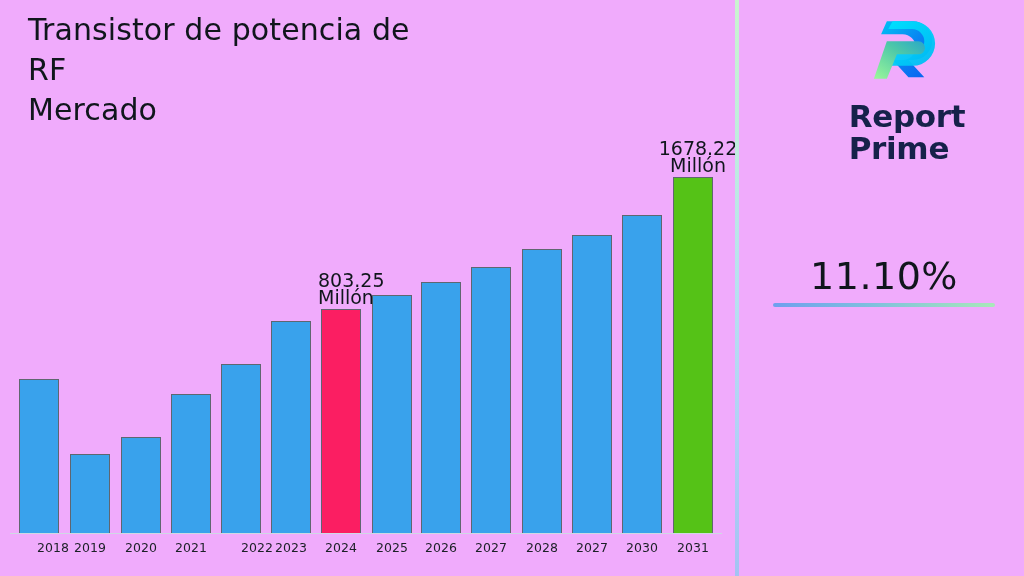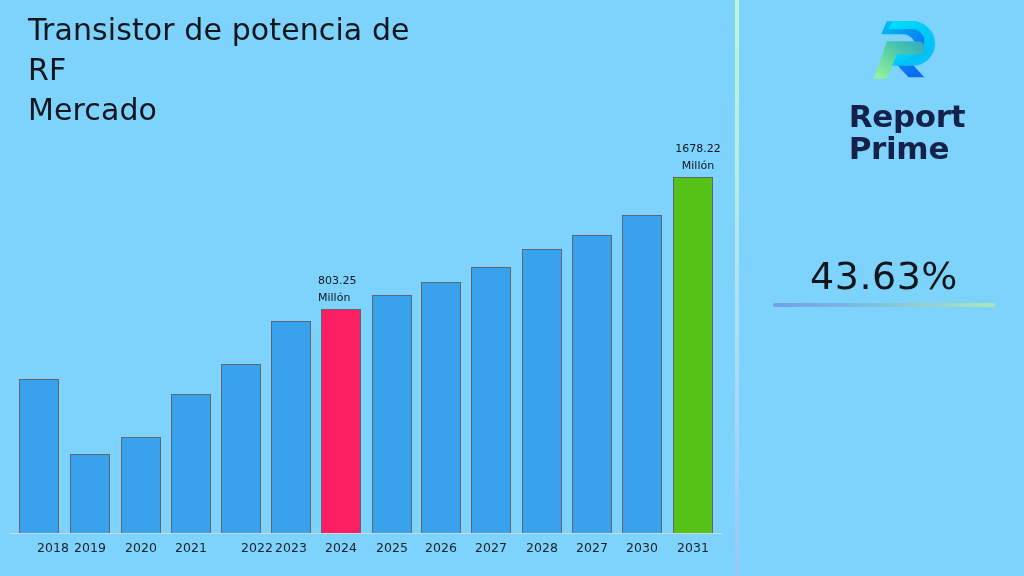--- a/index.html
+++ b/index.html
@@ -12,21 +12,21 @@
     height: 576px;
     background: #edf3fc;
     font-family: "DejaVu Sans", "Liberation Sans", sans-serif;
     overflow: hidden;
     position: relative;
   }
   #root {
     position: relative;
     width: 1024px;
     height: 576px;
-    background: #7dd3fc;
+    background: #f0abfc;
   }
 
   
   #chart-panel {
     position: absolute;
     left: 0;
     top: 0;
     width: 736px;
     height: 576px;
   }
@@ -72,21 +72,21 @@
     position: absolute;
     top: 540px;
     font-size: 12.5px;
     color: #1b2026;
     text-align: center;
     white-space: nowrap;
   }
 
   .bar-value-label {
     position: absolute;
-    font-size: 11px;
+    font-size: 19px;
     line-height: 17px;
     color: #10161c;
     white-space: pre-line;
   }
   #label-2024 { left: 318px; top: 272px; text-align: left; }
   #label-2031 { left: 648px; top: 140px; width: 100px; text-align: center; }
 
   
   #divider {
     position: absolute;
@@ -236,18 +236,18 @@
 
         <path d="M24 21 H57 A17 17 0 0 1 57 55 H26 L18 72 H58 A31 31 0 0 0 58 10 H30 Z" fill="url(#gCyan)" opacity="0.95"></path>
 
         <path d="M28 38 H66 A9 9 0 0 1 66 56 H36 L22 90 H4 L22 38 Z" fill="url(#gGreen)"></path>
       </svg>
       <div id="brand-text">Report
 Prime</div>
     </div>
 
     <div id="cagr-block">
-      <div id="cagr-value">43.63%</div>
+      <div id="cagr-value">11.10%</div>
       <div id="cagr-rule"></div>
     </div>
 
   </div>
 </div>
 
 </body></html>

